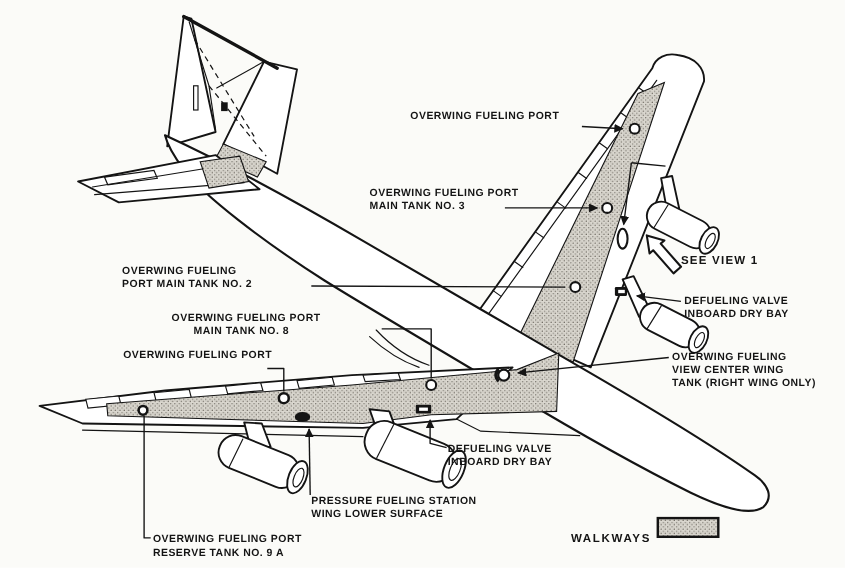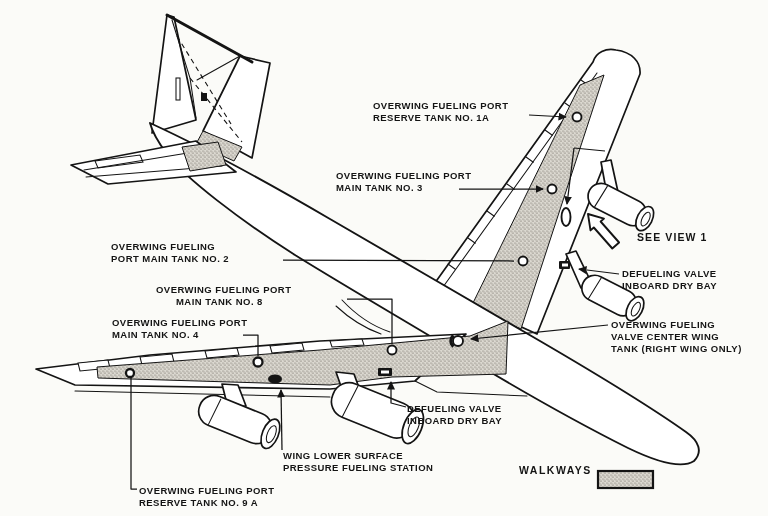--- a/index.html
+++ b/index.html
@@ -159,59 +159,57 @@
     <rect class="dark" x="378" y="368" width="14" height="8" rx="1"></rect>
     <rect x="381" y="370.5" width="8" height="3" fill="#fff"></rect>
   </g>
 
   <polygon class="shape" style="stroke-width:1.9" points="588,214 604,218.6 600.6,221.5 619.1,242.5 612.3,248.5 593.8,227.5 590.5,230.4"></polygon>
   <rect class="stip" fill="url(#stipple)" style="stroke-width:2.2" x="598" y="471" width="55" height="17"></rect>
 </svg>
 
 <div class="lbl" style="left:373px;top:100px">
   <span>OVERWING FUELING PORT</span>
-      <span>RESERVE TANK NO. 1A</span>
 </div>
 <div class="lbl" style="left:336px;top:170px">
   <span>OVERWING FUELING PORT</span>
       <span>MAIN TANK NO. 3</span>
 </div>
-<div class="lbl big" style="left:637px;top:232px">
+<div class="lbl big" style="left:619px;top:232px">
   <span>SEE VIEW 1</span>
 </div>
 <div class="lbl" style="left:111px;top:241px">
   <span>OVERWING FUELING</span>
       <span>PORT MAIN TANK NO. 2</span>
 </div>
 <div class="lbl" style="left:622px;top:268px">
   <span>DEFUELING VALVE</span>
       <span>INBOARD DRY BAY</span>
 </div>
 <div class="lbl" style="left:156px;top:284px">
   <span>OVERWING FUELING PORT</span>
       <span class="ind">MAIN TANK NO. 8</span>
 </div>
 <div class="lbl" style="left:112px;top:317px">
   <span>OVERWING FUELING PORT</span>
-      <span>MAIN TANK NO. 4</span>
 </div>
 <div class="lbl" style="left:611px;top:319px">
   <span>OVERWING FUELING</span>
-      <span>VALVE CENTER WING</span>
+      <span>VIEW CENTER WING</span>
       <span>TANK (RIGHT WING ONLY)</span>
 </div>
 <div class="lbl" style="left:407px;top:403px">
   <span>DEFUELING VALVE</span>
       <span>INBOARD DRY BAY</span>
 </div>
 <div class="lbl" style="left:283px;top:450px">
-  <span>WING LOWER SURFACE</span>
-      <span>PRESSURE FUELING STATION</span>
+  <span>PRESSURE FUELING STATION</span>
+      <span>WING LOWER SURFACE</span>
 </div>
 <div class="lbl" style="left:139px;top:485px">
   <span>OVERWING FUELING PORT</span>
       <span>RESERVE TANK NO. 9 A</span>
 </div>
-<div class="lbl legend-t" style="left:519px;top:464px">
+<div class="lbl legend-t" style="left:519px;top:484px">
   <span>WALKWAYS</span>
 </div>
 
 </div>
 
 </body></html>

